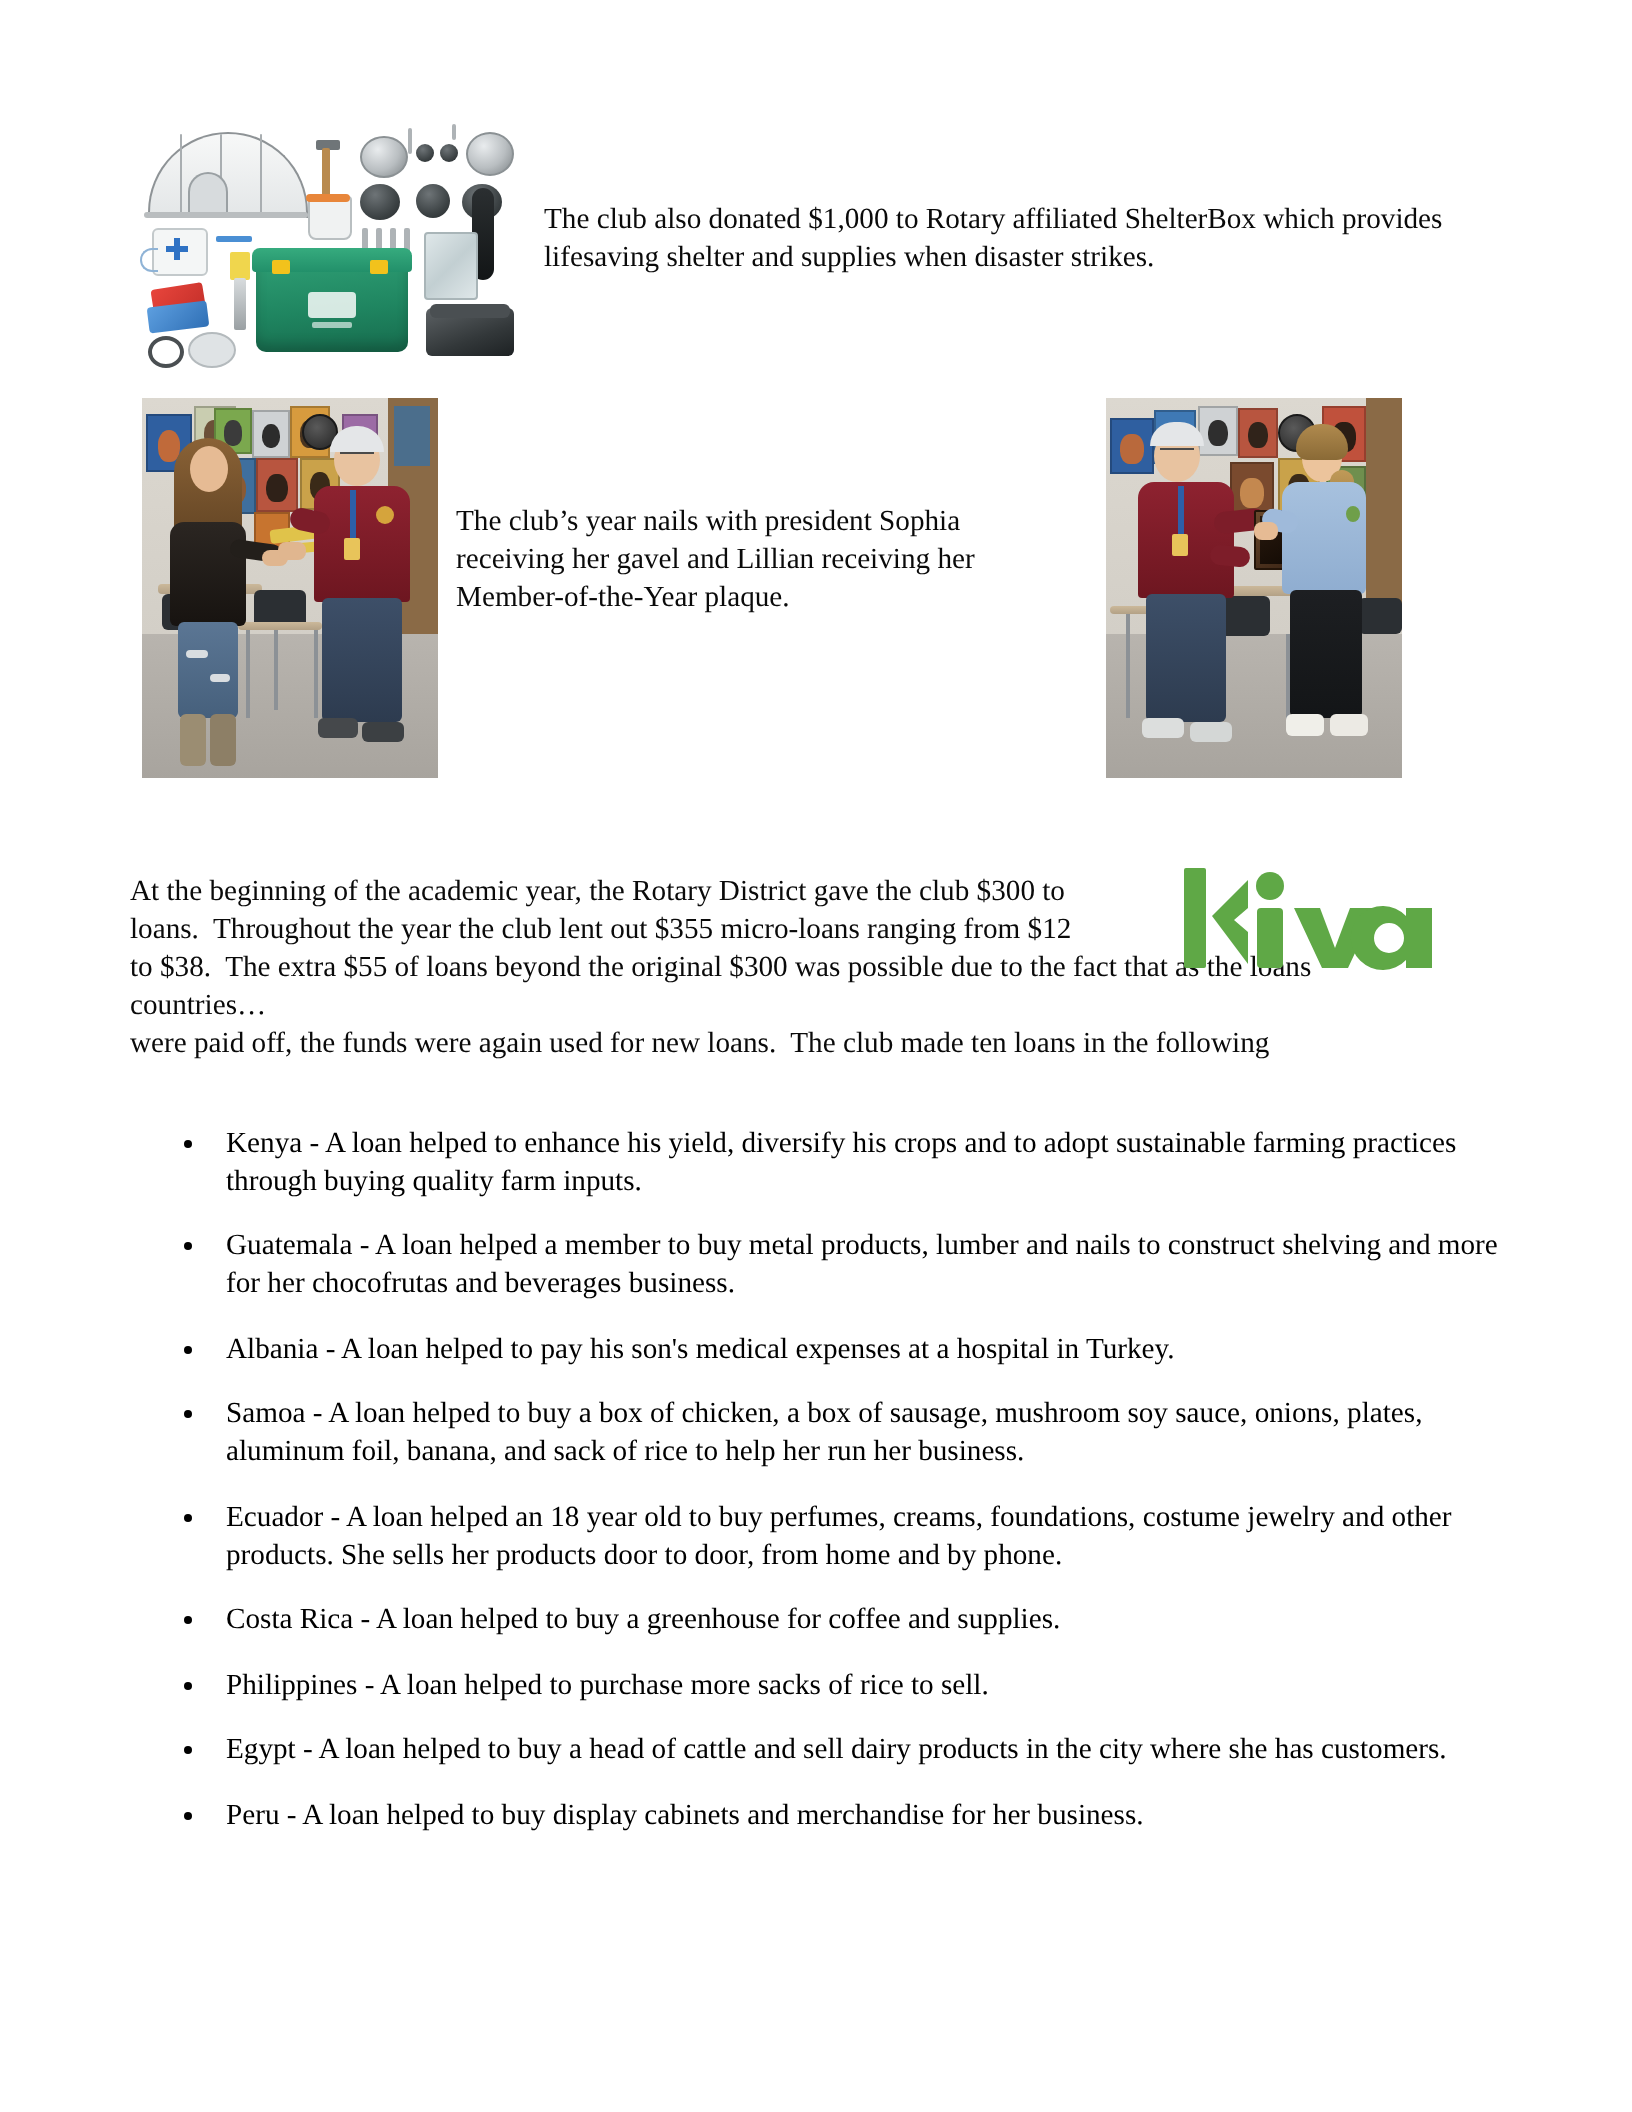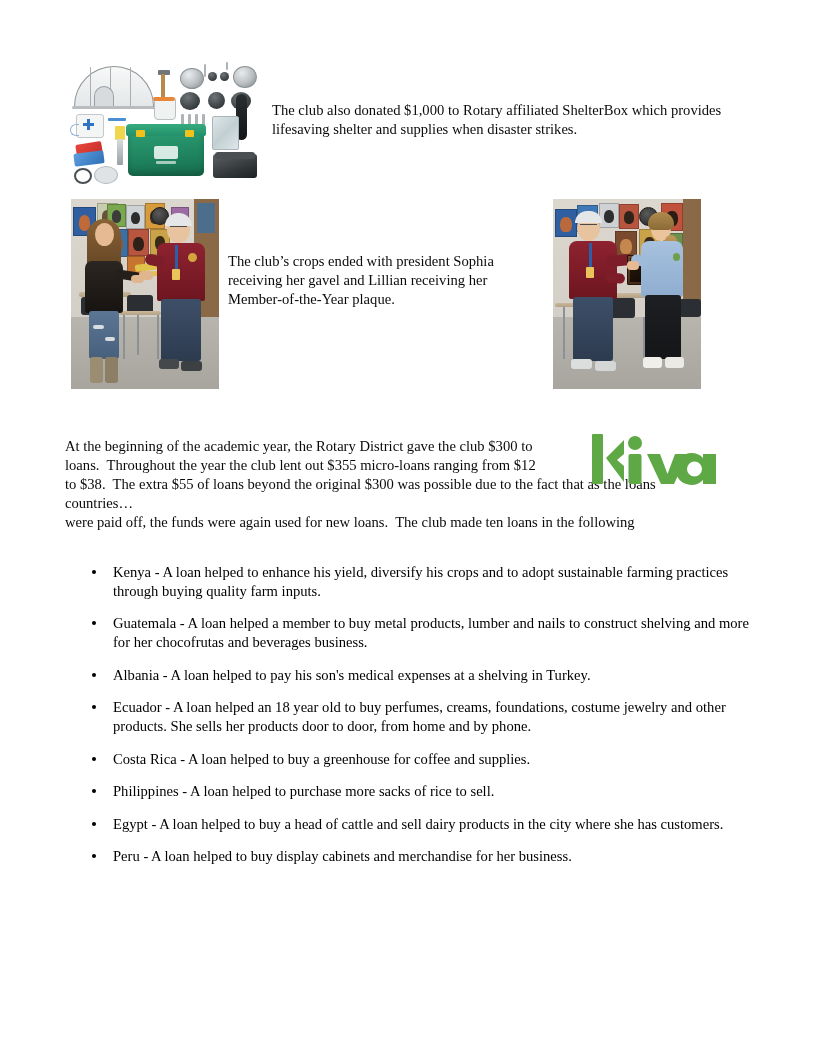--- a/index.html
+++ b/index.html
@@ -413,21 +413,21 @@
     <div class="lanyard" style="left:104px;top:46px;width:3px;height:26px;"></div>
     <div class="cw" style="left:101px;top:70px;width:8px;height:11px;background:#e8c45a;border-radius:1px;"></div>
     <div class="cw" style="left:117px;top:54px;width:9px;height:9px;background:#d5a43c;border-radius:50%;"></div>
     <div class="arm" style="left:74px;top:56px;width:20px;height:11px;background:#7d1d29;border-radius:6px;transform:rotate(12deg);"></div>
     <div class="arm" style="left:68px;top:72px;width:14px;height:9px;background:#e0b68f;border-radius:4px;"></div>
     <div class="legs" style="left:90px;top:100px;width:40px;height:62px;background:linear-gradient(180deg,#3d4f68,#2d3b4f);border-radius:3px;"></div>
     <div class="shoe" style="left:88px;top:160px;width:20px;height:10px;background:#45484b;"></div>
     <div class="shoe" style="left:110px;top:162px;width:21px;height:10px;background:#3c4043;"></div>
   </div>
 
-  <div class="para" id="awards-text">The club’s crops ended with president Sophia receiving her gavel and Lillian receiving her Member-of-the-Year plaque.</div>
+  <div class="para" id="awards-text">The club’s year nails with president Sophia receiving her gavel and Lillian receiving her Member-of-the-Year plaque.</div>
 
   <div id="plaque-photo">
     <div class="cw wall"></div>
     <div class="cw floor"></div>
 
     <div class="artwork" style="left:2px;top:10px;width:20px;height:26px;background:#2f5fa0;">
         <div class="art-face" style="background:#b9693c;"></div>
       </div>
     <div class="artwork" style="left:24px;top:6px;width:19px;height:25px;background:#3f79b5;">
         <div class="art-face" style="background:#7d4e2c;"></div>
@@ -514,21 +514,22 @@
 
         <path d="M113 22 h13 v30 h-13 v-4 a16 16 0 1 1 0 -22 z
                  M112 37 a7.5 7.5 0 1 0 -15 0 a7.5 7.5 0 0 0 15 0 z"></path>
       </g>
     </svg>
   </div>
 
   <ul id="loan-list">
     <li><span class="bullet"></span><span>Kenya - A loan helped to enhance his yield, diversify his crops and to adopt sustainable farming practices through buying quality farm inputs.</span></li>
     <li><span class="bullet"></span><span>Guatemala - A loan helped a member to buy metal products, lumber and nails to construct shelving and more for her chocofrutas and beverages business.</span></li>
-    <li><span class="bullet"></span><span>Albania - A loan helped to pay his son's medical expenses at a shelving in Turkey.</span></li>
+    <li><span class="bullet"></span><span>Albania - A loan helped to pay his son's medical expenses at a hospital in Turkey.</span></li>
+    <li><span class="bullet"></span><span>Samoa - A loan helped to buy a box of chicken, a box of sausage, mushroom soy sauce, onions, plates, aluminum foil, banana, and sack of rice to help her run her business.</span></li>
     <li><span class="bullet"></span><span>Ecuador - A loan helped an 18 year old to buy perfumes, creams, foundations, costume jewelry and other products.  She sells her products door to door, from home and by phone.</span></li>
     <li><span class="bullet"></span><span>Costa Rica - A loan helped to buy a greenhouse for coffee and supplies.</span></li>
     <li><span class="bullet"></span><span>Philippines - A loan helped to purchase more sacks of rice to sell.</span></li>
     <li><span class="bullet"></span><span>Egypt - A loan helped to buy a head of cattle and sell dairy products in the city where she has customers.</span></li>
     <li><span class="bullet"></span><span>Peru - A loan helped to buy display cabinets and merchandise for her business.</span></li>
   </ul>
 
 </div>
 
 </body></html>

